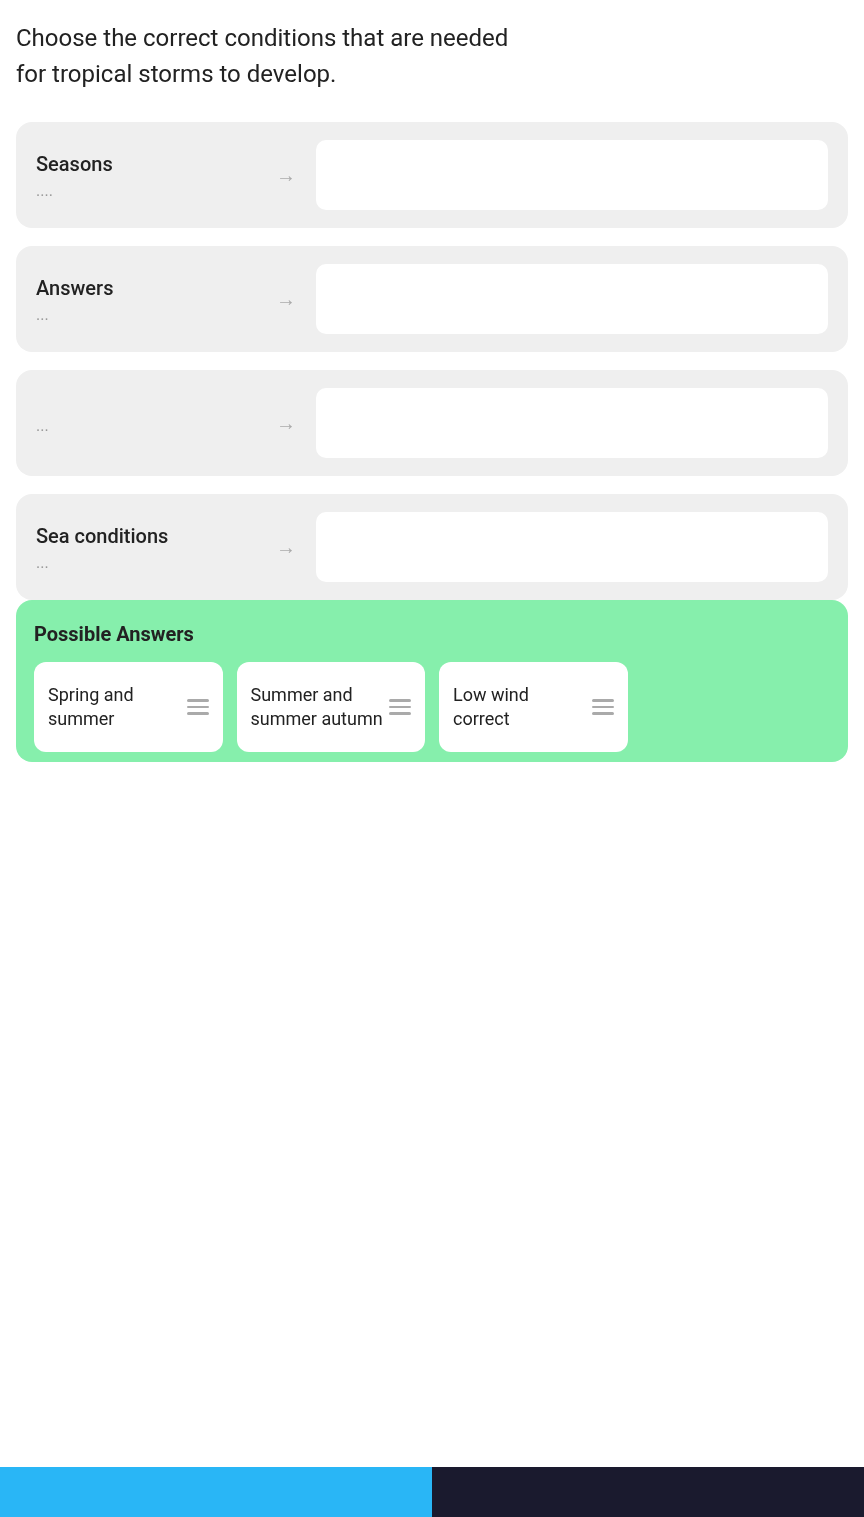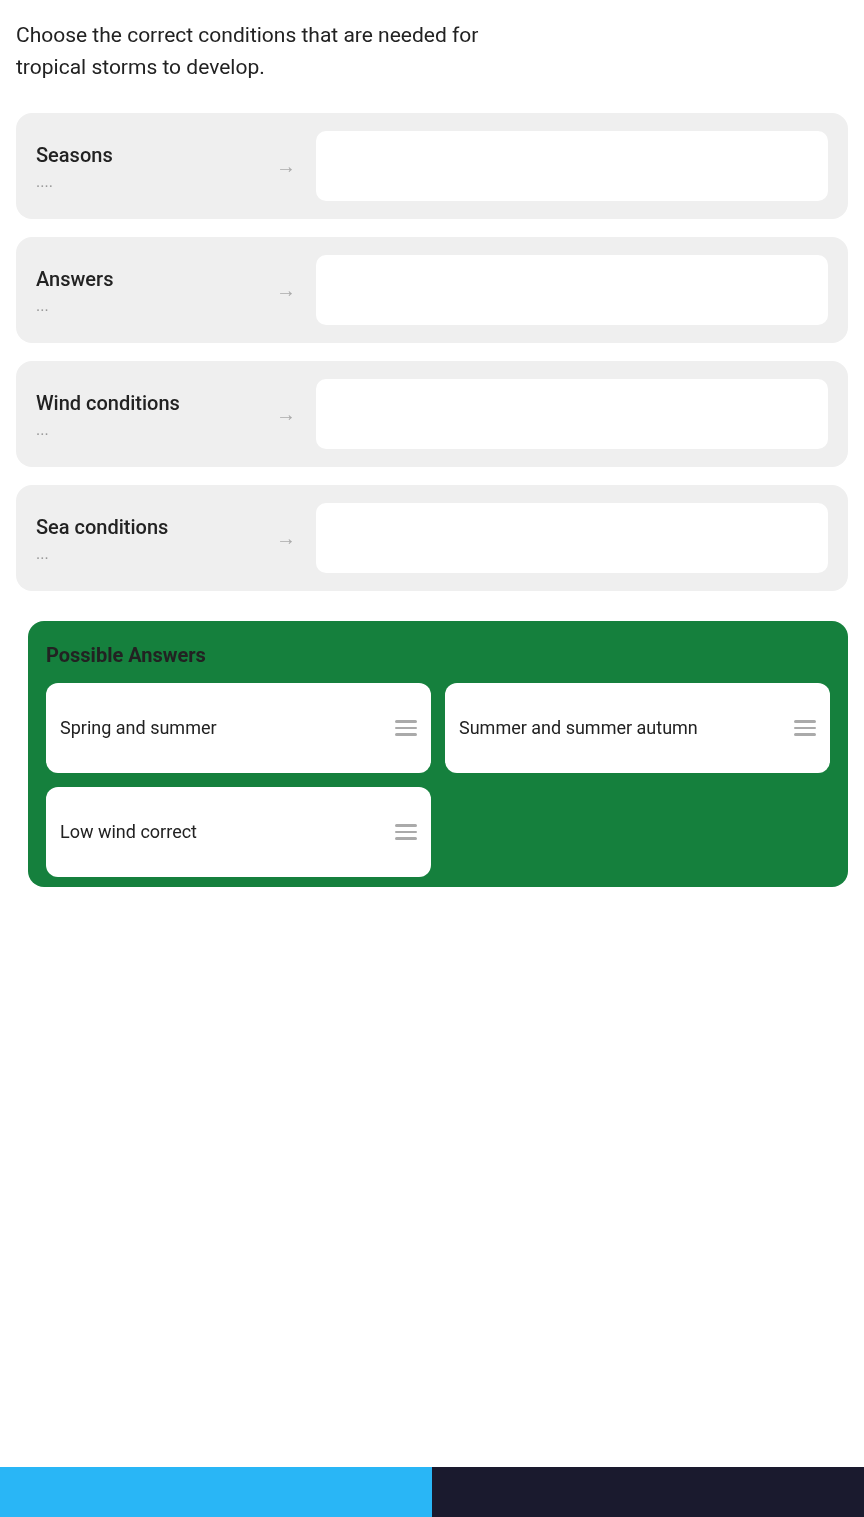--- a/index.html
+++ b/index.html
@@ -11,32 +11,31 @@
     body {
       font-family: -apple-system, BlinkMacSystemFont, 'Segoe UI', Roboto, sans-serif;
       background-color: #ffffff;
       width: 864px;
       min-height: 1517px;
       padding: 20px 16px;
       color: #333;
     }
 
     .question-text {
-      font-size: 21px;
+      font-size: 24px;
       line-height: 1.5;
       color: #222;
       margin-bottom: 30px;
       max-width: 500px;
     }
 
     .match-rows {
       display: flex;
       flex-direction: column;
       gap: 18px;
-      margin-bottom: 30px;
     }
 
     .match-row {
       background-color: #efefef;
       border-radius: 16px;
       padding: 18px 20px;
       display: flex;
       align-items: center;
       gap: 16px;
       min-height: 100px;
@@ -70,36 +69,35 @@
 
     .match-answer-box {
       flex: 1;
       background-color: #ffffff;
       border-radius: 10px;
       min-height: 70px;
       border: none;
     }
 
     .possible-answers-section {
-      background-color: #15803d;
+      background-color: #86efac;
       border-radius: 16px;
       padding: 22px 18px 10px 18px;
-      margin-left: 12px;
     }
 
     .possible-answers-title {
       font-size: 20px;
       font-weight: 700;
       color: #222;
       margin-bottom: 16px;
     }
 
     .answers-grid {
       display: grid;
-      grid-template-columns: 1fr 1fr;
+      grid-template-columns: 1fr 1fr 1fr 1fr;
       gap: 14px;
     }
 
     .answer-card {
       background-color: #ffffff;
       border-radius: 12px;
       padding: 18px 14px;
       display: flex;
       align-items: center;
       justify-content: space-between;
@@ -169,21 +167,20 @@
     <div class="match-label">
       <div class="match-label-title">Answers</div>
       <div class="match-label-dots">...</div>
     </div>
     <div class="arrow-icon">→</div>
     <div class="match-answer-box"></div>
   </div>
 
   <div class="match-row">
     <div class="match-label">
-      <div class="match-label-title">Wind conditions</div>
       <div class="match-label-dots">...</div>
     </div>
     <div class="arrow-icon">→</div>
     <div class="match-answer-box"></div>
   </div>
 
   <div class="match-row">
     <div class="match-label">
       <div class="match-label-title">Sea conditions</div>
       <div class="match-label-dots">...</div>

